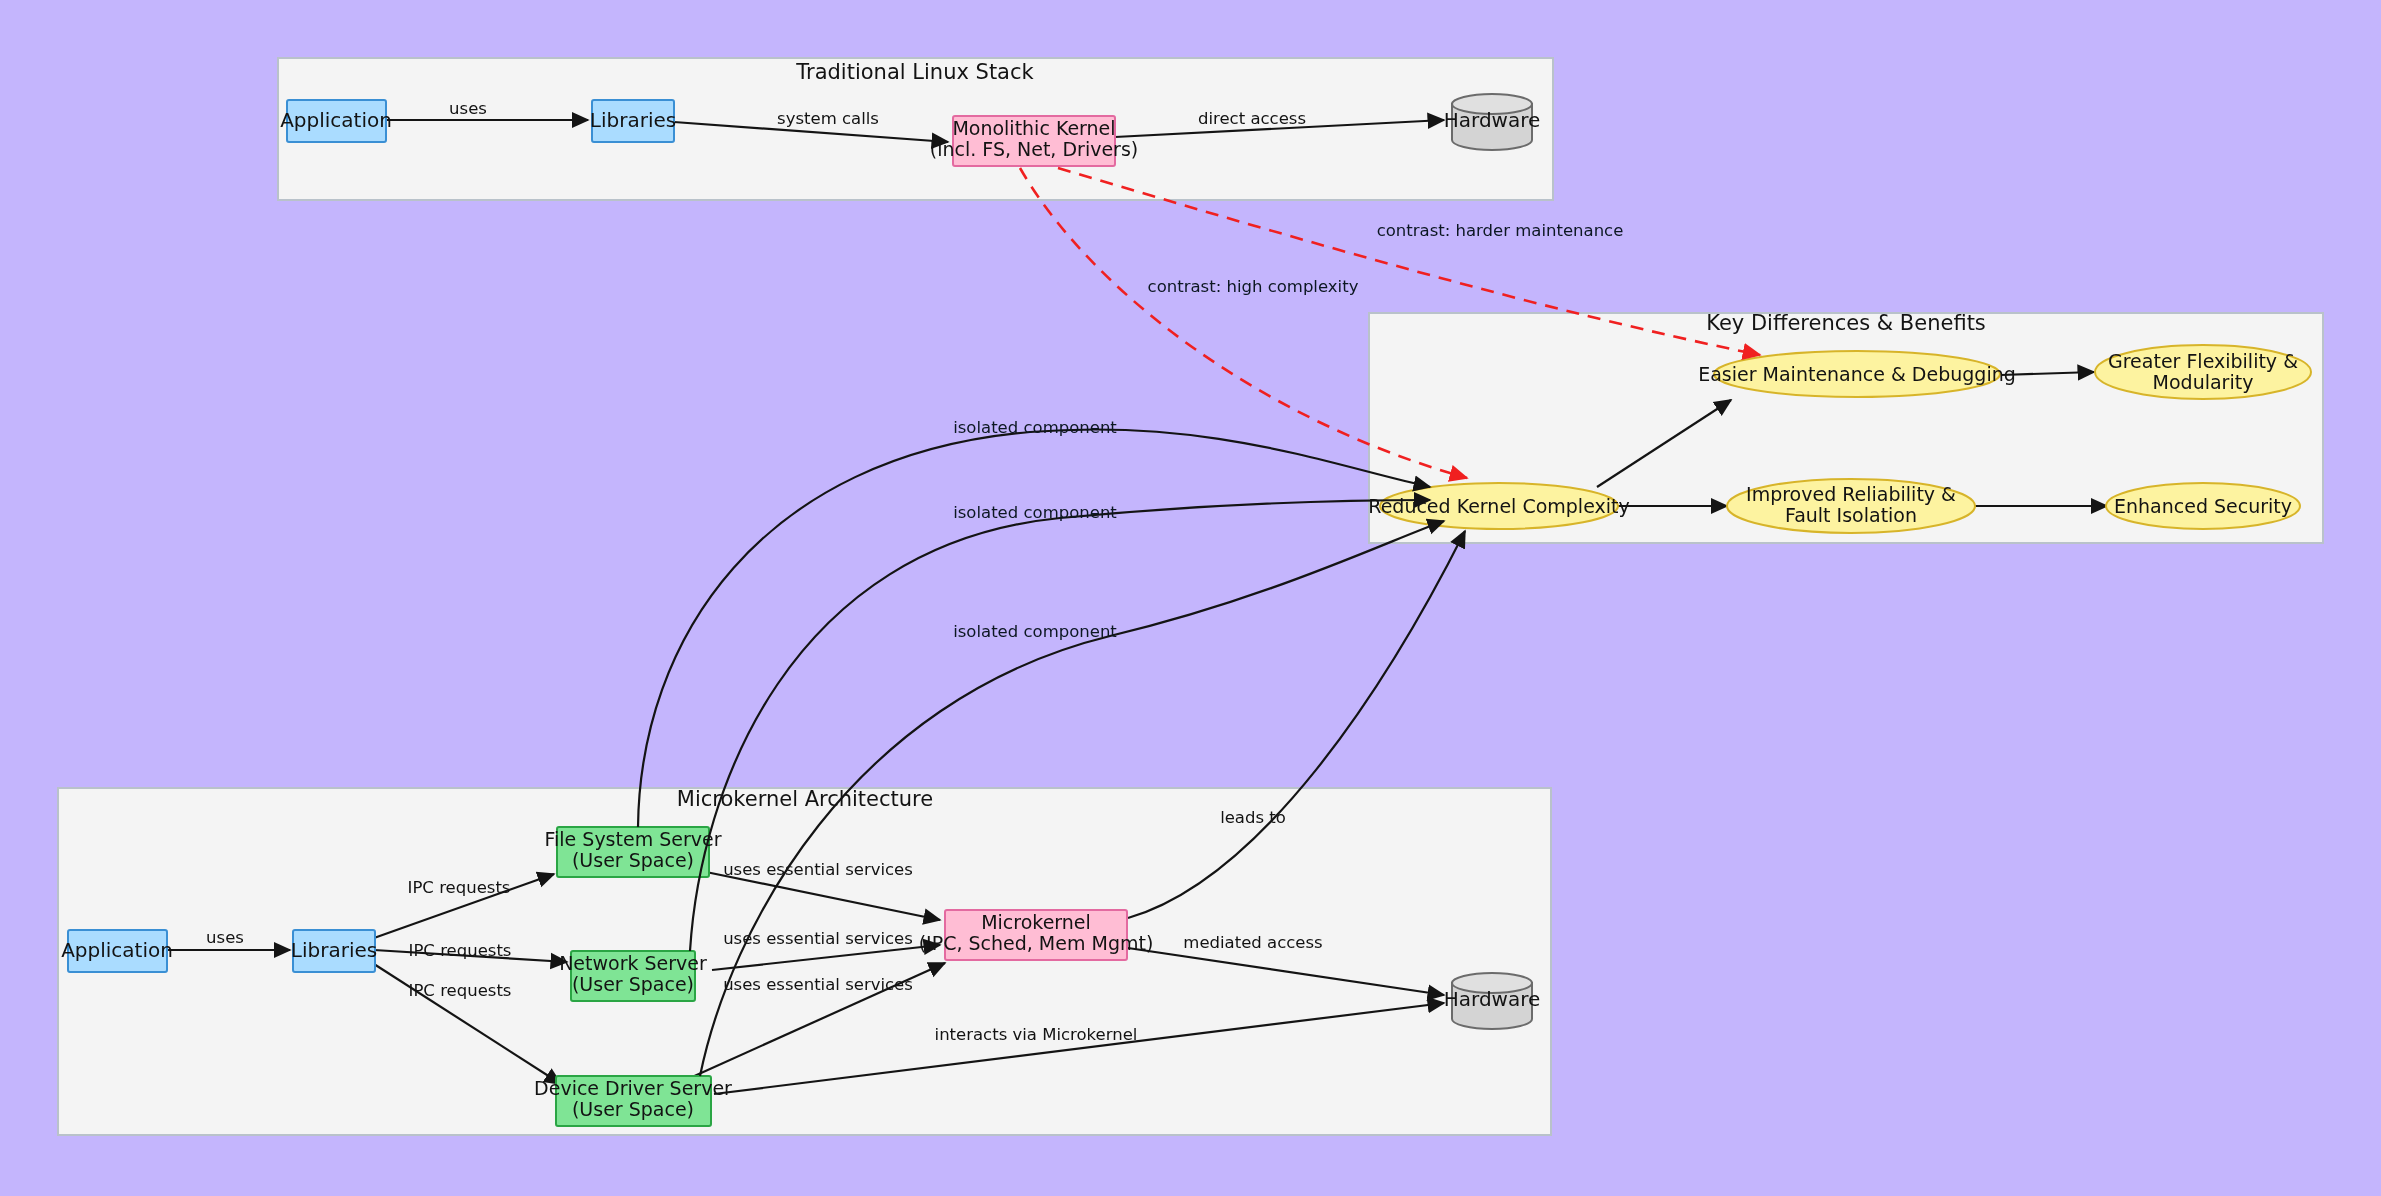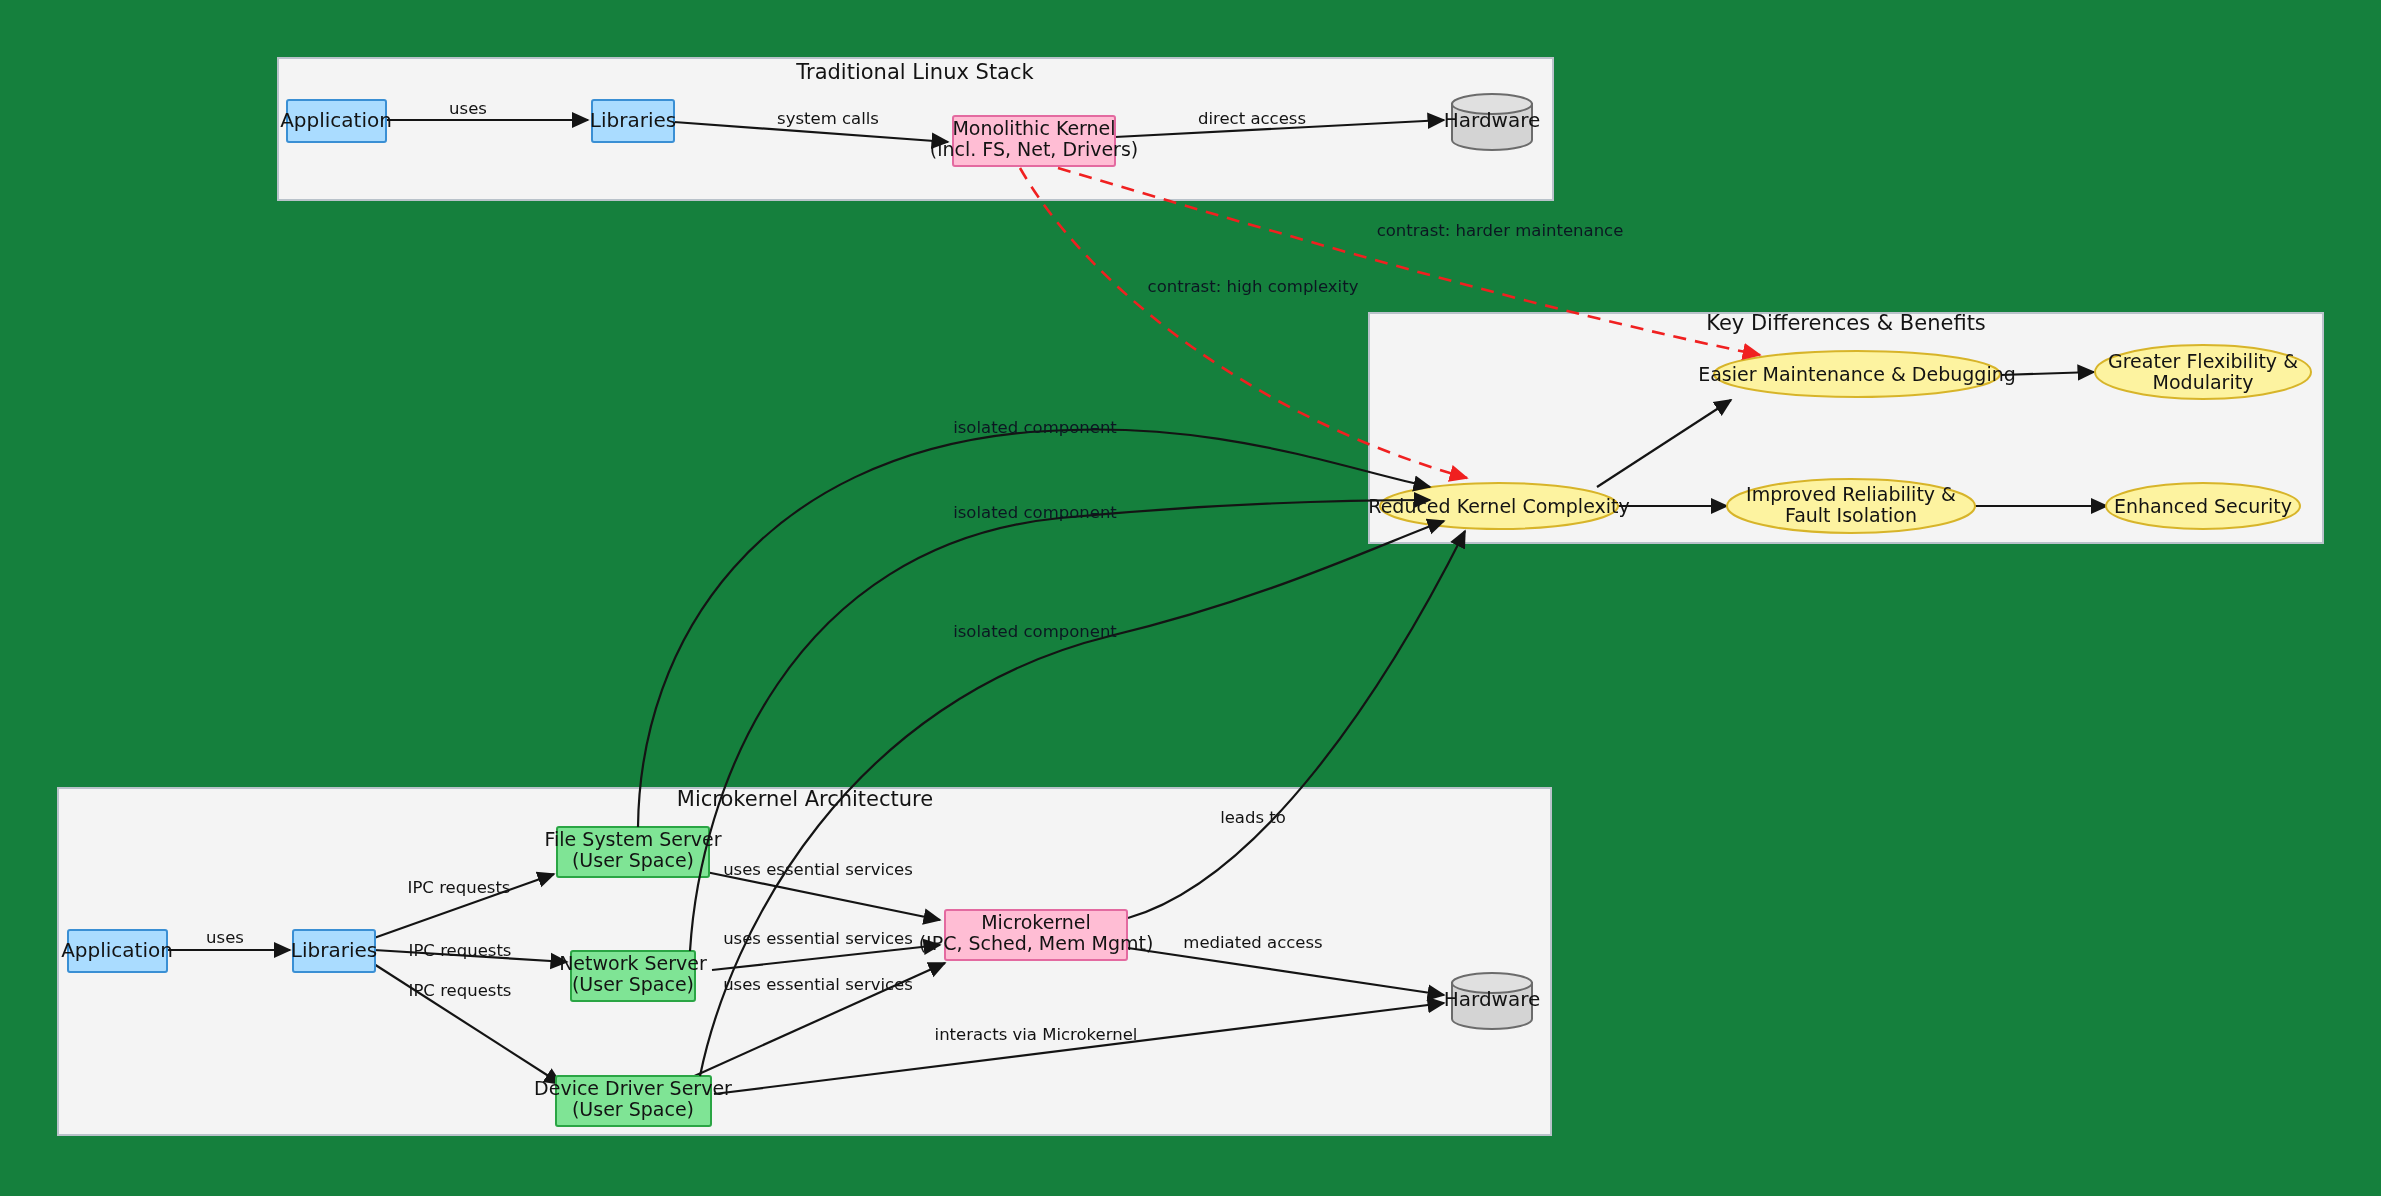--- a/index.html
+++ b/index.html
@@ -1,17 +1,17 @@
 <!DOCTYPE html>
 <html><head>
 <meta charset="utf-8">
 <style>
   html,body{margin:0;padding:0;background:#1e2a38;}
   body{width:2381px;height:1196px;overflow:hidden;font-family:"DejaVu Sans",sans-serif;}
-  #stage{position:relative;width:2381px;height:1196px;background:#15803d;}
+  #stage{position:relative;width:2381px;height:1196px;background:#c4b5fd;}
   svg#canvas{position:absolute;left:0;top:0;width:2381px;height:1196px;}
   .panel{fill:#f4f4f4;stroke:#b9c2ca;stroke-width:2;}
   .panel-title{font-size:21px;fill:#131313;text-anchor:middle;font-family:"DejaVu Sans",sans-serif;}
   .nodebox{stroke-width:2;}
   .blue{fill:#aadcff;stroke:#3a8fd4;}
   .pink{fill:#ffbdd4;stroke:#e36aa0;}
   .green{fill:#7fe495;stroke:#2aa544;}
   .ellipse-y{fill:#fdf3a0;stroke:#d7b429;stroke-width:2;}
   .cyl-body{fill:#d4d4d4;stroke:#6b6b6b;stroke-width:2;}
   .cyl-top{fill:#e0e0e0;stroke:#6b6b6b;stroke-width:2;}

